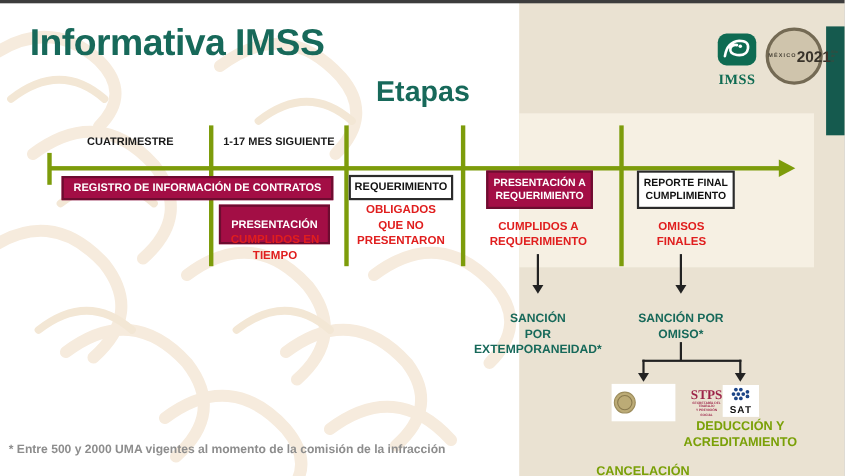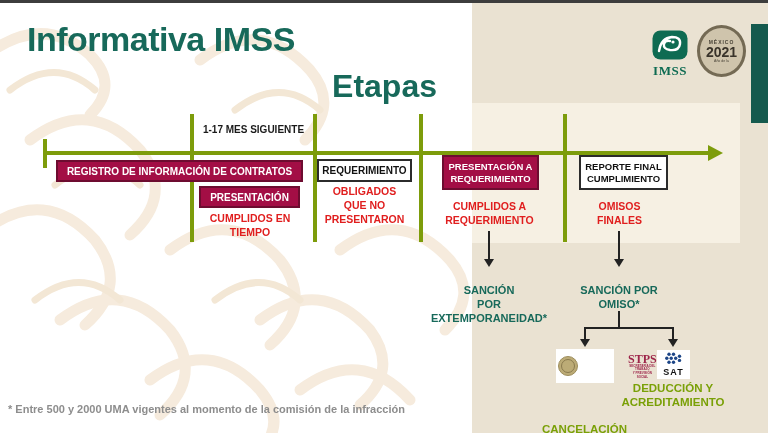--- a/index.html
+++ b/index.html
@@ -8,39 +8,39 @@
     font-family:"Liberation Sans","DejaVu Sans",sans-serif;
   }
   .abs{position:absolute;}
   .pattern-svg{position:absolute;left:0;top:0;z-index:0;pointer-events:none;}
   .panel-right{left:472px;top:0;width:296px;height:433px;background:#EAE2D2;z-index:1;}
   .band-cream{left:472px;top:103px;width:268px;height:140px;background:#F6F0E3;z-index:1;}
   .top-strip{left:0;top:0;width:768px;height:3px;background:#3D3D3D;z-index:6;}
   .green-bar{left:751px;top:24px;width:17px;height:99px;background:#155A4E;z-index:2;}
 
   .title{left:27px;top:20px;width:420px;font-size:34px;font-weight:bold;color:#17695A;letter-spacing:-0.5px;z-index:3;}
-  .subtitle{left:322px;top:68px;width:125px;text-align:center;font-size:32px;font-weight:bold;color:#17695A;z-index:3;}
+  .subtitle{left:322px;top:68px;width:125px;text-align:center;font-size:26px;font-weight:bold;color:#17695A;z-index:3;}
 
   
   .olive{background:#7D9C0B;}
   .hline{left:45px;top:151px;width:666px;height:4px;z-index:2;}
   .tl-arrow{left:708px;top:145px;width:0;height:0;border-top:8px solid transparent;border-bottom:8px solid transparent;border-left:15px solid #7D9C0B;z-index:2;}
   .cap{left:43px;top:139px;width:4px;height:29px;z-index:2;}
   .tick{top:114px;width:4px;height:128px;z-index:2;}
   .t1{left:190px;} .t2{left:313px;} .t3{left:419px;} .t4{left:563px;}
 
   .plabel{top:124px;font-size:10px;font-weight:bold;color:#1A1A1A;text-align:center;z-index:3;}
   .pl1{left:45px;width:147px;} .pl2{left:192px;width:123px;}
 
   .box{z-index:3;display:flex;align-items:center;justify-content:center;text-align:center;font-weight:bold;box-sizing:border-box;}
   .maroon-box{background:#A30E45;border:2px solid #6D0C30;color:#ffffff;}
   .white-box{background:#ffffff;border:2px solid #2B2B2B;color:#111111;}
   .b-registro{left:56px;top:160px;width:247px;height:22px;font-size:10px;}
   .b-requerimiento{left:317px;top:159px;width:95px;height:23px;font-size:10px;}
-  .b-presentacion{left:199px;top:186px;width:101px;height:22px;font-size:10px;}
+  .b-presentacion{left:199px;top:186px;width:101px;height:36px;font-size:10px;}
   .b-par{left:442px;top:155px;width:97px;height:35px;font-size:9.5px;line-height:1.25;}
   .b-reporte{left:579px;top:155px;width:89px;height:35px;font-size:9.5px;line-height:1.25;}
 
   .ml{white-space:pre-line;}
   .red-txt{color:#E01E1E;font-weight:bold;font-size:10.5px;line-height:1.32;text-align:center;z-index:3;}
   .r-cumpt{left:193px;top:212px;width:114px;}
   .r-oblig{left:314px;top:185px;width:101px;}
   .r-cumpr{left:429px;top:200px;width:121px;}
   .r-omis{left:569px;top:200px;width:101px;}
 
@@ -60,21 +60,21 @@
   .olive-txt{color:#7AA007;font-weight:bold;font-size:11.5px;line-height:1.2;text-align:center;z-index:3;}
   .o-canc{left:527px;top:387px;width:115px;margin-top:36px;}
   .o-dedu{left:608px;top:382px;width:130px;}
 
   .footnote{left:8px;top:403px;width:500px;font-size:11px;font-weight:bold;color:#8D8D8D;z-index:3;}
 
   
   .imss-logo{left:649px;top:29px;width:42px;text-align:center;z-index:3;font-family:Liberation Serif, serif;}
   .imss-word{font-size:13px;font-weight:bold;color:#0E6B52;letter-spacing:0.5px;margin-top:-2px;}
   .mex-emblem{left:697px;top:24px;width:49px;height:53px;z-index:3;display:flex;align-items:center;justify-content:center;}
-  .mex-circle{width:46px;height:46px;border-radius:50%;background:#CFC4AC;border:3px solid #746A54;display:flex;flex-direction:column;align-items:center;justify-content:center;}
+  .mex-circle{width:46px;height:46px;border-radius:50%;background:#CFC4AC;border:3px solid #746A54;display:flex;flex-direction:row;align-items:center;justify-content:space-between;}
   .mex-top{font-size:5px;font-weight:bold;color:#4A4438;letter-spacing:1px;}
   .mex-year{font-size:14px;font-weight:bold;color:#39332A;line-height:1;}
   .mex-sub{font-size:3.5px;color:#4A4438;}
 
   .stps-logo{left:556px;top:349px;width:58px;height:34px;background:#ffffff;z-index:3;display:flex;align-items:center;padding:2px;box-sizing:border-box;gap:48px;}
   .stps-seal{width:20px;height:20px;border-radius:50%;background:#BCAB76;border:1px solid #9D8D5C;box-sizing:border-box;display:flex;align-items:center;justify-content:center;flex-shrink:0;}
   .stps-seal-inner{width:12px;height:12px;border-radius:50%;border:1px solid #8A7A4E;}
   .stps-texts{margin-left:2px;text-align:center;flex:1;}
   .stps-word{font-family:"Liberation Serif","DejaVu Serif",serif;font-size:12px;font-weight:bold;color:#9D2449;line-height:1;}
   .stps-cap{font-size:3px;font-weight:bold;color:#9D2449;line-height:1.2;white-space:pre-line;}
@@ -134,20 +134,21 @@
   </div>
 
   <div class="abs olive hline"></div>
   <div class="abs tl-arrow"></div>
   <div class="abs olive cap"></div>
   <div class="abs olive tick t1"></div>
   <div class="abs olive tick t2"></div>
   <div class="abs olive tick t3"></div>
   <div class="abs olive tick t4"></div>
 
+  <div class="abs plabel pl1">CUATRIMESTRE</div>
   <div class="abs plabel pl2">1-17 MES SIGUIENTE</div>
 
   <div class="abs box maroon-box b-registro">REGISTRO DE INFORMACIÓN DE CONTRATOS</div>
   <div class="abs box white-box b-requerimiento">REQUERIMIENTO</div>
   <div class="abs box maroon-box b-presentacion">PRESENTACIÓN</div>
   <div class="abs box maroon-box b-par ml">PRESENTACIÓN A
 REQUERIMIENTO</div>
   <div class="abs box white-box b-reporte ml">REPORTE FINAL
 CUMPLIMIENTO</div>
 

